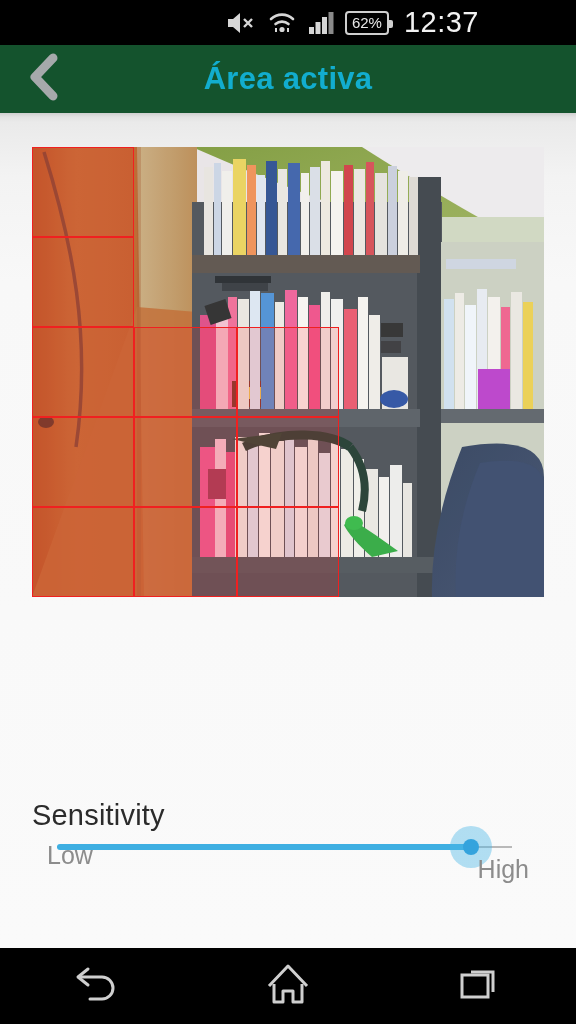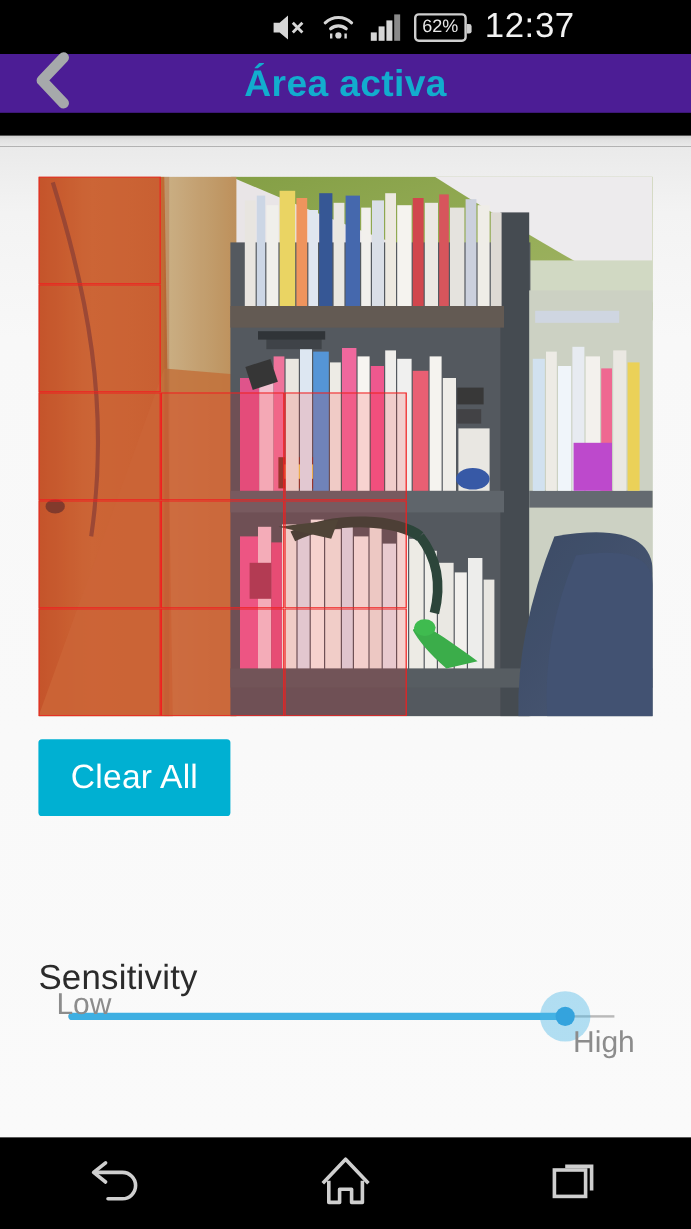--- a/index.html
+++ b/index.html
@@ -28,22 +28,22 @@
     display:flex; align-items:center; justify-content:center;
   }
   .batt:after{
     content:""; position:absolute; right:-6px; top:7px;
     width:4px; height:8px; background:#cfcfcf; border-radius:0 2px 2px 0;
   }
   .batt span{ font-size:15px; color:#e8e8e8; line-height:1; }
 
   
   .header{
-    position:absolute; left:0; top:45px; width:576px; height:49px;
-    background:#4c1d95; display:flex; align-items:center;
+    position:absolute; left:0; top:45px; width:576px; height:68px;
+    background:#14532d; display:flex; align-items:center;
   }
   .backbtn{
     width:86px; height:68px; display:flex;
     align-items:center; justify-content:center; cursor:pointer;
   }
   .header-title{
     flex:1; text-align:center; font-size:31px; font-weight:bold;
     letter-spacing:.3px; padding-right:86px;
   }
   .header-shadow{
@@ -101,21 +101,21 @@
   }
   .thumb-halo{
     position:absolute; left:450px; top:10px; width:42px; height:42px;
     border-radius:50%; background:rgba(77,184,230,0.42); cursor:pointer;
   }
   .thumb-dot{
     position:absolute; left:463px; top:23px; width:16px; height:16px;
     border-radius:50%; background:#34a3dd; pointer-events:none;
   }
   .lbl-low{
-    position:absolute; left:47px; top:701px; font-size:25px; color:#8c8c8c;
+    position:absolute; left:47px; top:719px; font-size:25px; color:#8c8c8c;
   }
   .lbl-high{
     position:absolute; right:47px; top:733px; font-size:25px; color:#8c8c8c;
   }
 
   
   .navbar{
     position:absolute; left:0; top:948px; width:576px; height:76px;
     background:#000; display:flex; align-items:center;
   }
@@ -339,21 +339,20 @@
         <div class="cell"></div>
         <div class="cell"></div>
         <div class="cell sel" style="box-shadow: rgb(240, 32, 32) 0px 0px 0px 1px inset;"></div>
         <div class="cell sel" style="box-shadow: rgb(240, 32, 32) 0px 0px 0px 1px inset;"></div>
         <div class="cell sel" style="box-shadow: rgb(240, 32, 32) 0px 0px 0px 1px inset;"></div>
         <div class="cell"></div>
         <div class="cell"></div>
       </div>
   </div>
 
-  <button class="clear-btn" id="clear-btn" style="background: rgb(0, 176, 210);">Clear All</button>
 
   <div class="sens-title">Sensitivity</div>
 
   <div class="slider-row">
     <div class="track-bg"></div>
     <div class="track-fill" id="track-fill" style="width: 414.05px; background: rgb(62, 175, 226);"></div>
     <div class="thumb-halo" id="thumb-halo" style="left: 450.05px;"></div>
     <div class="thumb-dot" id="thumb-dot" style="left: 463.05px;"></div>
   </div>
 

